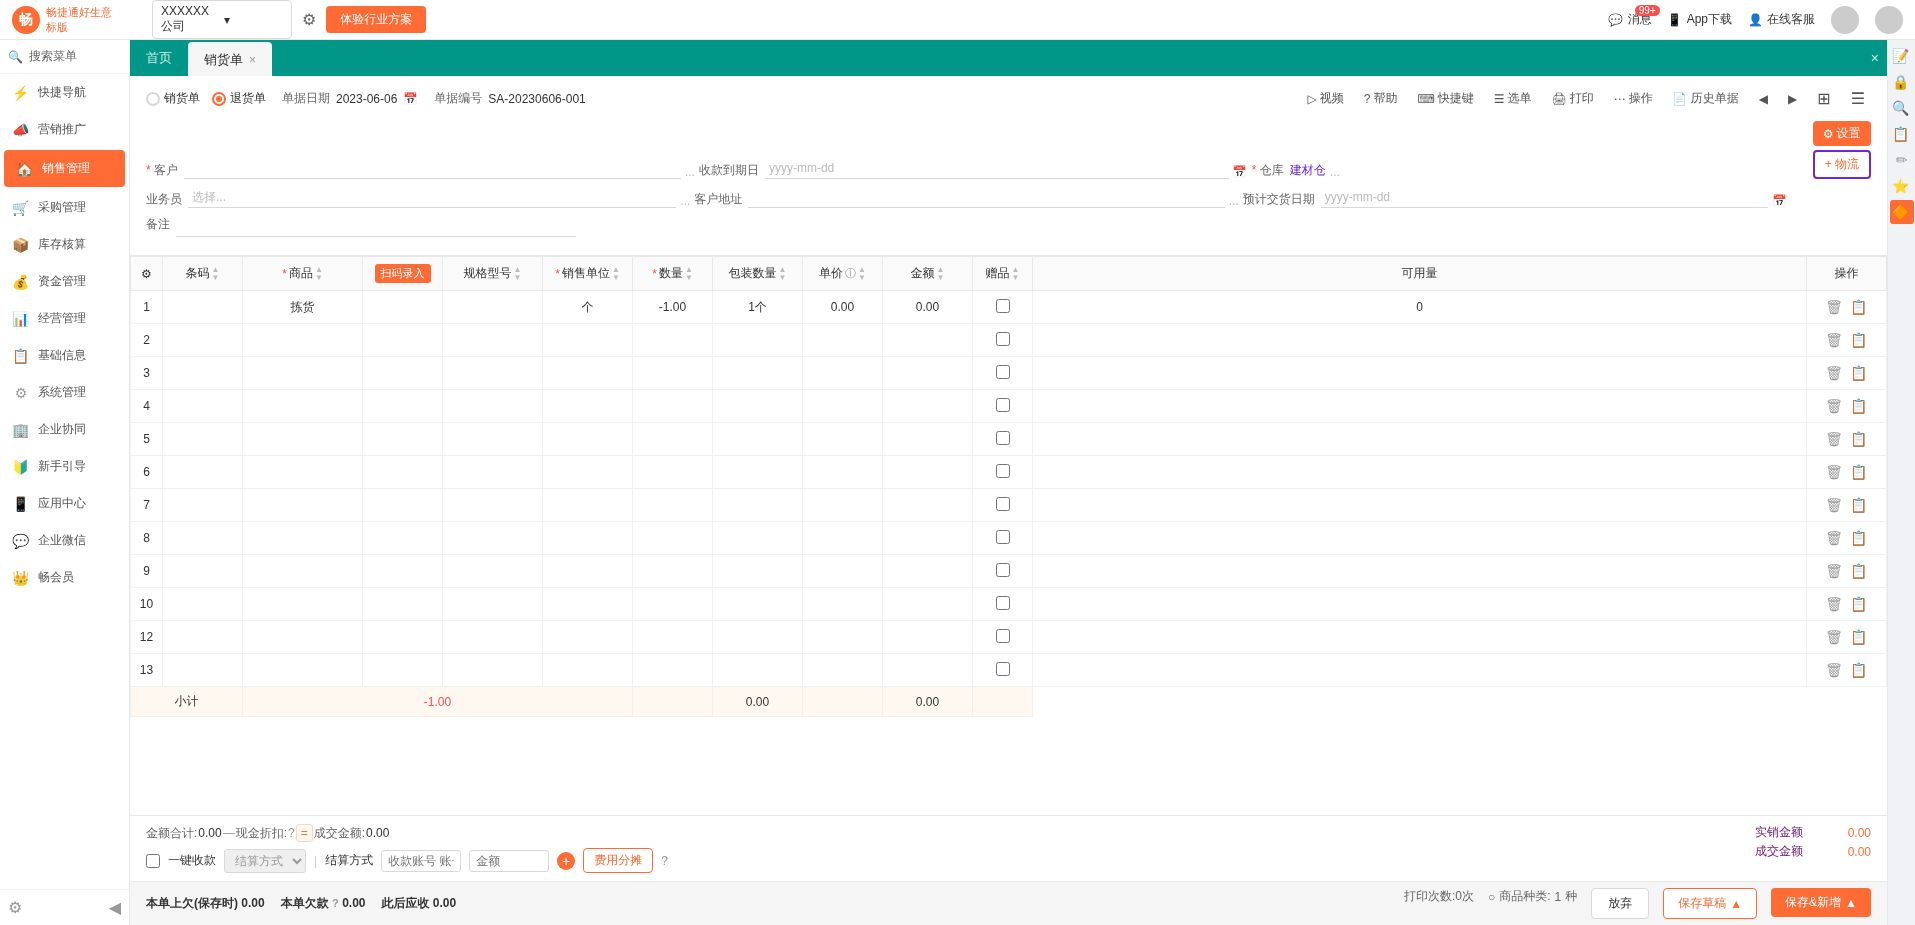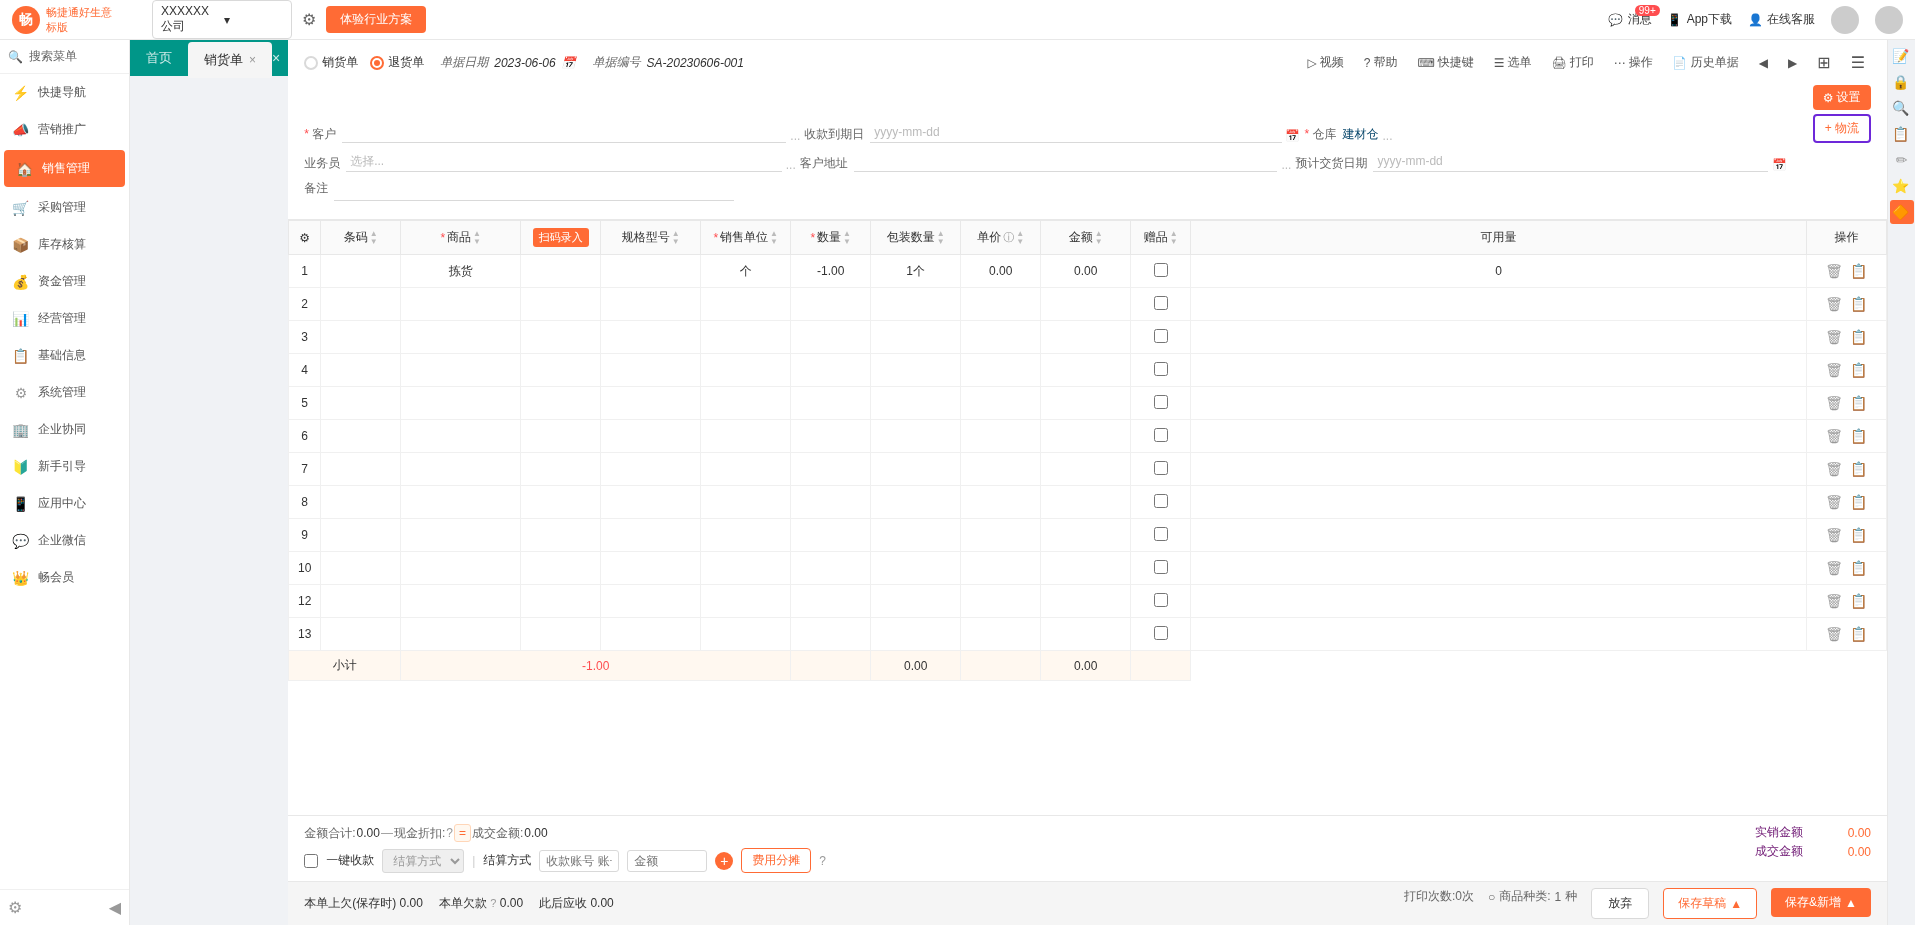--- a/index.html
+++ b/index.html
@@ -24,40 +24,40 @@
     .sidebar { width: 130px; background: #fff; border-right: 1px solid #e8e8e8; display: flex; flex-direction: column; overflow-y: auto; }
     .sidebar-search { padding: 8px; display: flex; align-items: center; gap: 6px; color: #666; cursor: pointer; font-size: 12px; border-bottom: 1px solid #f0f0f0; }
     .sidebar-item { padding: 10px 12px; display: flex; align-items: center; gap: 8px; cursor: pointer; color: #555; font-size: 12px; transition: background 0.2s; }
     .sidebar-item.active { background: #ff6b35; color: white; border-radius: 4px; margin: 2px 4px; }
     .sidebar-item.active .sidebar-icon { color: white; }
     .sidebar-icon { font-size: 14px; width: 18px; text-align: center; color: #999; }
     .sidebar-bottom { margin-top: auto; padding: 8px; border-top: 1px solid #f0f0f0; display: flex; justify-content: space-between; align-items: center; }
     .sidebar-bottom-icon { color: #999; cursor: pointer; font-size: 16px; }
 
     
-    .main-area { flex: 1; display: flex; flex-direction: row; overflow: hidden; }
+    .main-area { flex: 1; display: flex; flex-direction: column; overflow: hidden; }
 
     
     .tab-bar { height: 36px; background: #009688; display: flex; align-items: center; padding: 0 0; }
     .tab-item { padding: 0 16px; height: 36px; display: flex; align-items: center; cursor: pointer; font-size: 13px; color: rgba(255,255,255,0.8); }
     .tab-item.active { background: #f5f5f5; color: #333; border-radius: 4px 4px 0 0; margin-top: 4px; }
     .tab-item .tab-close { margin-left: 6px; color: #999; font-size: 12px; }
 
     
     .content { flex: 1; background: #f5f5f5; overflow: hidden; display: flex; flex-direction: column; }
 
     
     .form-section { background: #fff; padding: 10px 16px; border-bottom: 1px solid #e8e8e8; }
     .form-header { display: flex; align-items: center; gap: 16px; margin-bottom: 10px; }
     .radio-group { display: flex; gap: 12px; align-items: center; }
     .radio-item { display: flex; align-items: center; gap: 4px; cursor: pointer; font-size: 12px; }
     .radio-circle { width: 14px; height: 14px; border-radius: 50%; border: 2px solid #d9d9d9; display: flex; align-items: center; justify-content: center; }
     .radio-circle.checked { border-color: #ff6b35; }
     .radio-circle.checked::after { content: ''; width: 6px; height: 6px; border-radius: 50%; background: #ff6b35; }
-    .form-meta { display: flex; align-items: center; gap: 6px; font-size: 12px; color: #333; font-style: italic; }
+    .form-meta { display: flex; align-items: center; gap: 6px; font-size: 12px; color: #333; }
     .form-meta-label { color: #666; }
     .form-toolbar { margin-left: auto; display: flex; align-items: center; gap: 8px; }
     .toolbar-btn { display: flex; align-items: center; gap: 3px; font-size: 12px; color: #555; cursor: pointer; padding: 3px 6px; border-radius: 3px; }
 
     .form-row { display: flex; gap: 0; margin-bottom: 8px; }
     .form-field { display: flex; align-items: flex-end; flex: 1; min-width: 0; }
     .field-label { color: #666; font-size: 12px; white-space: nowrap; padding-right: 6px; }
     .field-input { flex: 1; border: none; border-bottom: 1px solid #d9d9d9; padding: 3px 4px; font-size: 12px; outline: none; color: #333; min-width: 0; }
     .field-input::placeholder { color: #bbb; }
     .field-dots { color: #bbb; padding: 0 4px; cursor: pointer; }
@@ -91,21 +91,21 @@
     .expense-btn { background: #fff; color: #ff6b35; border: 1px solid #ff6b35; border-radius: 4px; padding: 3px 10px; cursor: pointer; font-size: 12px; }
     .help-icon { color: #999; cursor: pointer; }
     .right-summary { margin-left: auto; text-align: right; font-size: 12px; }
     .right-summary-row { display: flex; justify-content: flex-end; align-items: center; gap: 8px; margin-bottom: 2px; }
     .right-summary-label { color: #701a75; }
     .right-summary-value { color: #ff6b35; font-weight: 500; min-width: 60px; text-align: right; }
 
     
     .footer-bar { height: 44px; background: #f5f5f5; border-top: 1px solid #e8e8e8; display: flex; align-items: center; padding: 0 16px; gap: 16px; font-size: 12px; }
     .footer-stat { color: #666; }
-    .footer-stat span { color: #333; font-weight: 400; }
+    .footer-stat span { color: #333; font-weight: 700; }
     .footer-right { margin-left: auto; display: flex; align-items: flex-start; gap: 14px; }
     .print-info { color: #666; }
     .product-type { display: flex; align-items: center; gap: 4px; color: #666; cursor: pointer; }
     .discard-btn { background: white; color: #333; border: 1px solid #d9d9d9; border-radius: 4px; padding: 6px 16px; cursor: pointer; font-size: 12px; }
     .save-draft-btn { background: white; color: #ff6b35; border: 1px solid #ff6b35; border-radius: 4px; padding: 6px 14px; cursor: pointer; font-size: 12px; display: flex; align-items: center; gap: 4px; }
     .save-new-btn { background: #ff6b35; color: white; border: none; border-radius: 4px; padding: 6px 14px; cursor: pointer; font-size: 12px; display: flex; align-items: center; gap: 4px; }
 
     
     .right-panel { width: 28px; background: #f0f2f5; border-left: 1px solid #e8e8e8; display: flex; flex-direction: column; align-items: center; padding: 4px 0; gap: 2px; }
     .right-panel-icon { width: 24px; height: 24px; display: flex; align-items: center; justify-content: center; cursor: pointer; color: #999; font-size: 14px; border-radius: 3px; }
@@ -312,21 +312,21 @@
           <div class="form-field" style="flex:2;">
             <span class="field-label">收款到期日</span>
             <input class="field-input" type="text" placeholder="yyyy-mm-dd" style="">
             <span class="field-calendar">📅</span>
           </div>
           <div class="form-field" style="flex:2;">
             <span class="field-label">
               <span style="color:#ff4d4f;">*</span>
               <span>仓库</span>
             </span>
-            <span style="color:#0c4a6e;margin-top:36px;">建材仓</span>
+            <span style="color:#6d28d9;margin-top:36px;">建材仓</span>
             <span class="field-dots">...</span>
           </div>
           <div style="display:flex; flex-direction:column; gap:4px; margin-left:8px;">
             <button class="action-btn">
               <span>⚙</span>
               <span>设置</span>
             </button>
             <button class="action-btn outline">
               <span>+ 物流</span>
             </button>

